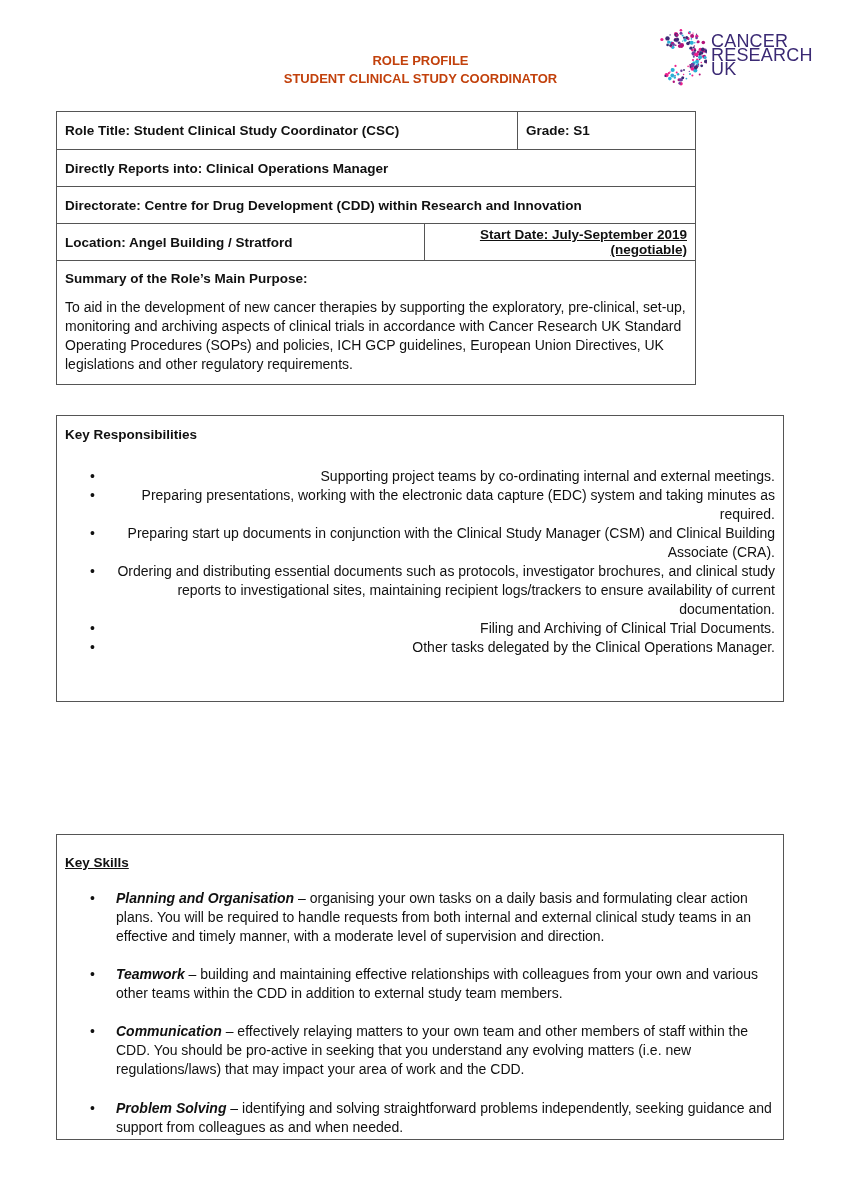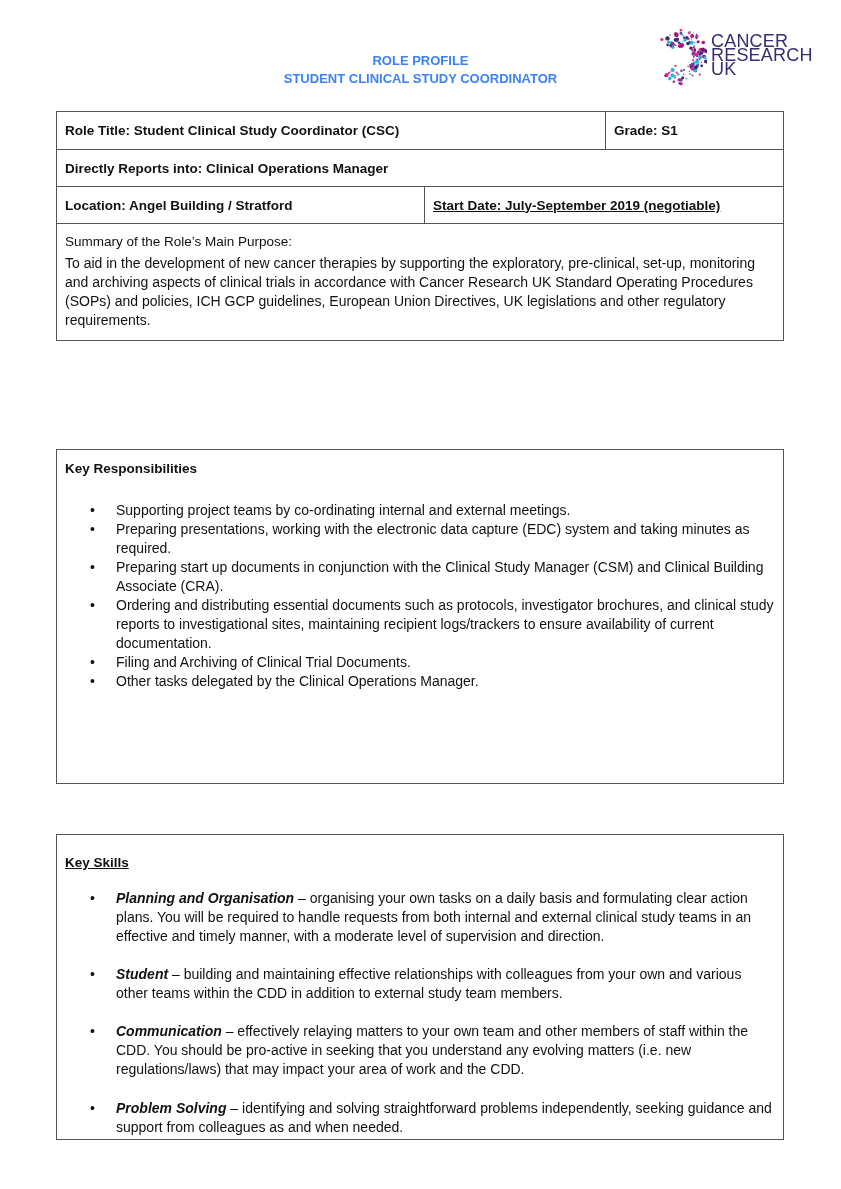--- a/index.html
+++ b/index.html
@@ -1,45 +1,45 @@
 <!DOCTYPE html>
 <html><head>
 <meta charset="utf-8">
 <style>
   html, body { margin: 0; padding: 0; background: #ffffff; }
   body { width: 841px; height: 1189px; position: relative; overflow: hidden;
          font-family: "Liberation Sans", sans-serif; color: #111; font-size: 14px; }
   .header-title { position: absolute; left: 0; width: 841px; text-align: center; top: 52px;
-                  color: #3b82f6; font-weight: bold; font-size: 13px; line-height: 18px; }
+                  color: #c2410c; font-weight: bold; font-size: 13px; line-height: 18px; }
   .logo { position: absolute; left: 655px; top: 28px; width: 125px; height: 58px; }
   .logo-text { position: absolute; left: 56px; top: 6px; color: #3b2a74; font-size: 18px; line-height: 14px; letter-spacing: 0.2px; }
   .logo svg { position: absolute; left: 0; top: 0; }
 
-  .tbl { position: absolute; left: 56px; top: 111px; width: 728px; border: 1px solid #555; box-sizing: border-box; }
+  .tbl { position: absolute; left: 56px; top: 111px; width: 640px; border: 1px solid #555; box-sizing: border-box; }
   .row { display: flex; border-bottom: 1px solid #555; box-sizing: border-box; }
   .row:last-child { border-bottom: none; }
   .cell { padding: 0 8px; font-weight: bold; font-size: 13.5px; display: flex; align-items: center; box-sizing: border-box; }
-  .r1 { height: 38px; } .r2 { height: 37px; } .r3 { height: 37px; } .r4 { height: 37px; }
+  .r1 { height: 38px; } .r2 { height: 37px; } .r3 { height: 37px; } .r4 { height: 37px; text-align: right; }
   .c-left { flex: 1; border-right: 1px solid #555; }
   .c-grade { width: 177px; }
   .c-loc { width: 368px; border-right: 1px solid #555; }
   .c-start { flex: 1; text-decoration: underline; }
   .summary { padding: 8px 8px 10px 8px; font-size: 14px; line-height: 19px; min-height: 108px; box-sizing: border-box; }
-  .summary .h { font-weight: normal; font-size: 13.5px; margin-bottom: 3px; }
+  .summary .h { font-weight: bold; font-size: 13.5px; margin-bottom: 10px; }
 
   .box { position: absolute; left: 56px; width: 728px; border: 1px solid #555; box-sizing: border-box; padding: 0 8px; }
-  .box1 { top: 449px; height: 335px; }
+  .box1 { top: 415px; height: 287px; }
   .box2 { top: 834px; height: 306px; }
   .box h2 { font-size: 13.5px; font-weight: bold; margin: 0; }
   .box1 h2 { padding-top: 11px; }
   .box2 h2 { padding-top: 20px; text-decoration: underline; }
   ul.list { list-style: none; margin: 0; padding: 0 0 0 51px; }
   ul.list li { position: relative; font-size: 14px; line-height: 19px; }
   ul.list li::before { content: "\2022"; position: absolute; left: -26px; top: 0; font-size: 14px; }
-  .box1 ul.list { margin-top: 25px; }
+  .box1 ul.list { margin-top: 25px; text-align: right; }
   .box2 ul.list { margin-top: 19px; }
   .box2 ul.list li { margin-bottom: 19px; }
   .box2 ul.list li:last-child { margin-bottom: 0; margin-top: 20px; }
   .skill-name { font-weight: bold; font-style: italic; }
 </style>
 </head>
 <body>
 
 <div class="header-title">
   <div>ROLE PROFILE</div>
@@ -199,20 +199,23 @@
 </div>
 
 <div class="tbl">
   <div class="row r1">
     <div class="cell c-left">Role Title:  Student Clinical Study Coordinator (CSC)</div>
     <div class="cell c-grade">Grade: S1</div>
   </div>
   <div class="row r2">
     <div class="cell">Directly Reports into:  Clinical Operations Manager</div>
   </div>
+  <div class="row r3">
+    <div class="cell">Directorate: Centre for Drug Development (CDD) within Research and Innovation</div>
+  </div>
   <div class="row r4">
     <div class="cell c-loc">Location: Angel Building / Stratford</div>
     <div class="cell c-start">Start Date:  July-September 2019 (negotiable)</div>
   </div>
   <div class="row">
     <div class="summary">
       <div class="h">Summary of the Role’s Main Purpose:</div>
       <div>To aid in the development of new cancer therapies by supporting the exploratory, pre-clinical, set-up, monitoring and archiving aspects of clinical trials in accordance with Cancer Research UK Standard Operating Procedures (SOPs) and policies, ICH GCP guidelines, European Union Directives, UK legislations and other regulatory requirements.</div>
     </div>
   </div>
@@ -227,17 +230,17 @@
     <li>Ordering and distributing essential documents such as protocols, investigator brochures, and clinical study reports to investigational sites, maintaining recipient logs/trackers to ensure availability of current documentation.</li>
     <li>Filing and Archiving of Clinical Trial Documents.</li>
     <li>Other tasks delegated by the Clinical Operations Manager.</li>
   </ul>
 </div>
 
 <div class="box box2">
   <h2>Key Skills</h2>
   <ul class="list">
     <li><span class="skill-name">Planning and Organisation</span><span> – organising your own tasks on a daily basis and formulating clear action plans. You will be required to handle requests from both internal and external clinical study teams in an effective and timely manner, with a moderate level of supervision and direction.</span></li>
-    <li><span class="skill-name">Student</span><span> – building and maintaining effective relationships with colleagues from your own and various other teams within the CDD in addition to external study team members.</span></li>
+    <li><span class="skill-name">Teamwork</span><span> – building and maintaining effective relationships with colleagues from your own and various other teams within the CDD in addition to external study team members.</span></li>
     <li><span class="skill-name">Communication</span><span> – effectively relaying matters to your own team and other members of staff within the CDD. You should be pro-active in seeking that you understand any evolving matters (i.e. new regulations/laws) that may impact your area of work and the CDD.</span></li>
     <li><span class="skill-name">Problem Solving</span><span> – identifying and solving straightforward problems independently, seeking guidance and support from colleagues as and when needed.</span></li>
   </ul>
 </div>
 
 </body></html>

